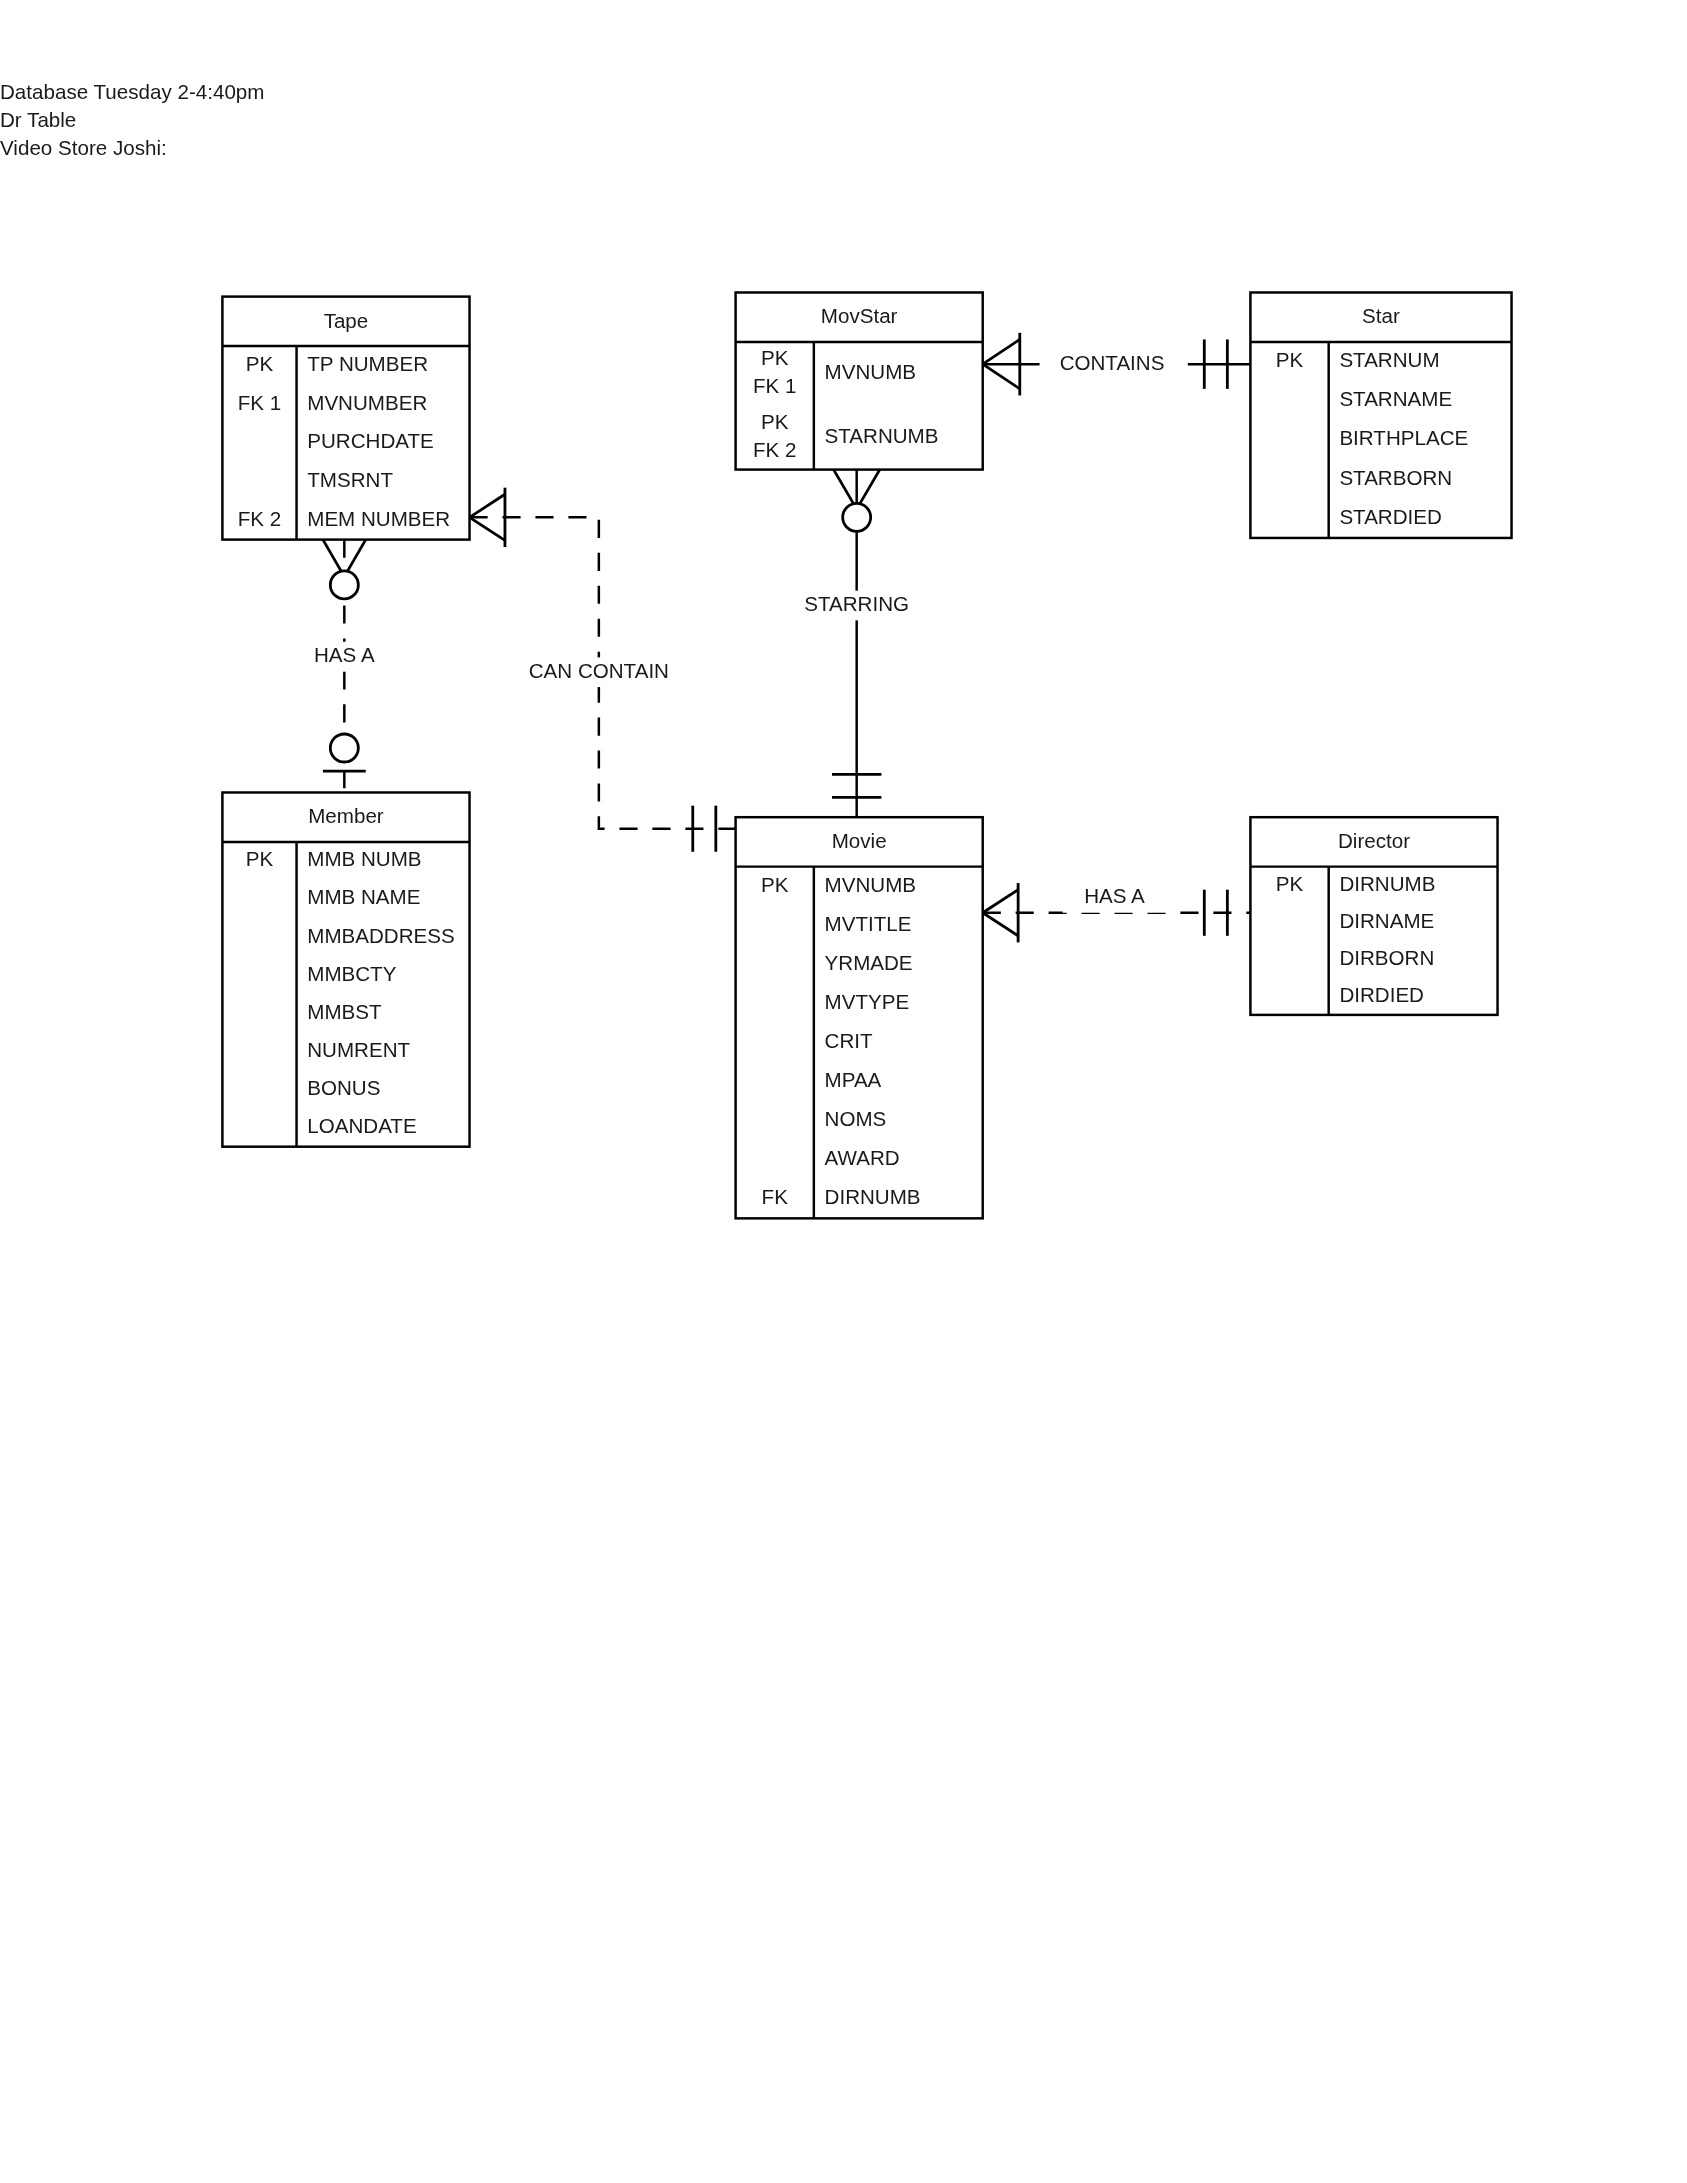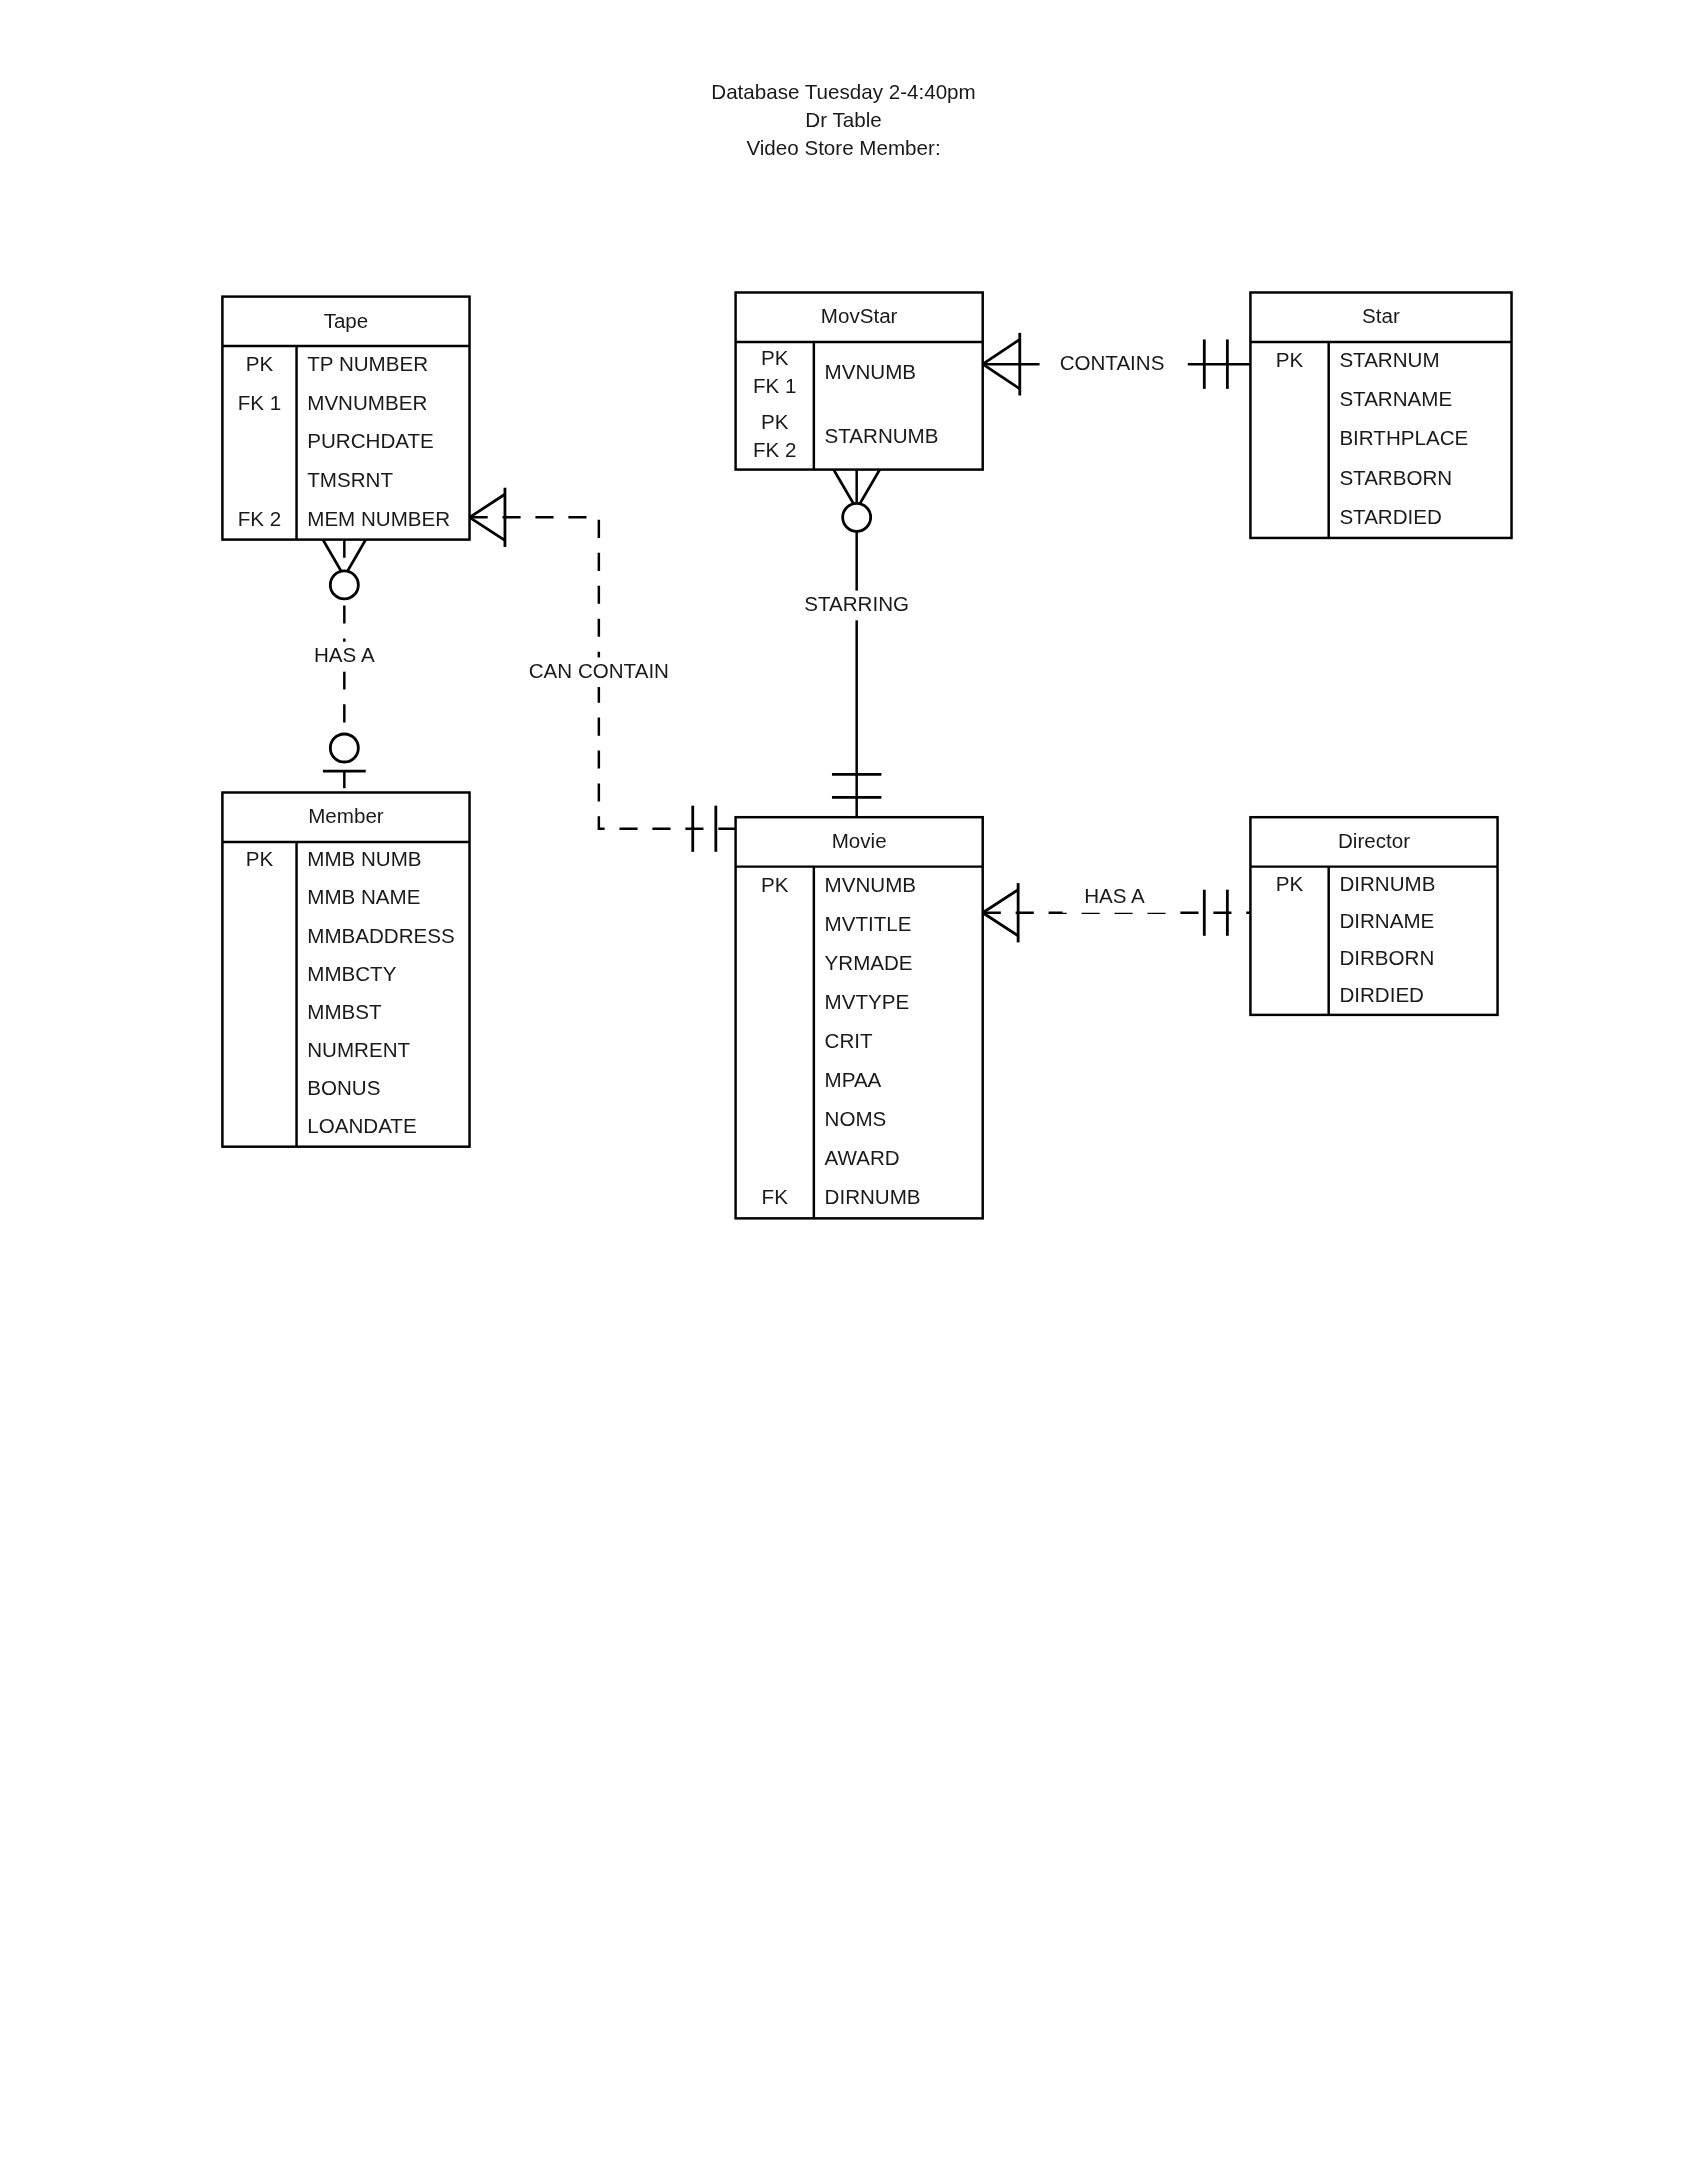--- a/index.html
+++ b/index.html
@@ -19,21 +19,21 @@
     position: absolute;
     inset: 0;
     width: 1687px;
     height: 2183px;
   }
   .title-block {
     position: absolute;
     top: 78px;
     left: 0;
     width: 1687px;
-    text-align: center;
+    text-align: left;
     font-size: 20.6px;
     line-height: 28px;
     color: #1a1a1a;
   }
   .title-line { display: block; }
   svg#er-canvas {
     position: absolute;
     top: 0;
     left: 0;
     width: 1687px;
@@ -106,21 +106,21 @@
   .label-bg { fill: #ffffff; }
 </style>
 </head>
 <body>
 
 <div id="diagram-root">
 
   <div class="title-block">
     <span class="title-line">Database Tuesday 2-4:40pm</span>
     <span class="title-line">Dr Table</span>
-    <span class="title-line">Video Store Member:</span>
+    <span class="title-line">Video Store Joshi:</span>
   </div>
 
   <svg id="er-canvas" viewBox="0 0 2048 2650">
 
     <g id="rel-layer">
 
       <g>
         <line class="rel-line-solid" x1="1193" y1="442" x2="1518" y2="442"></line>
 
         <g class="notation">

